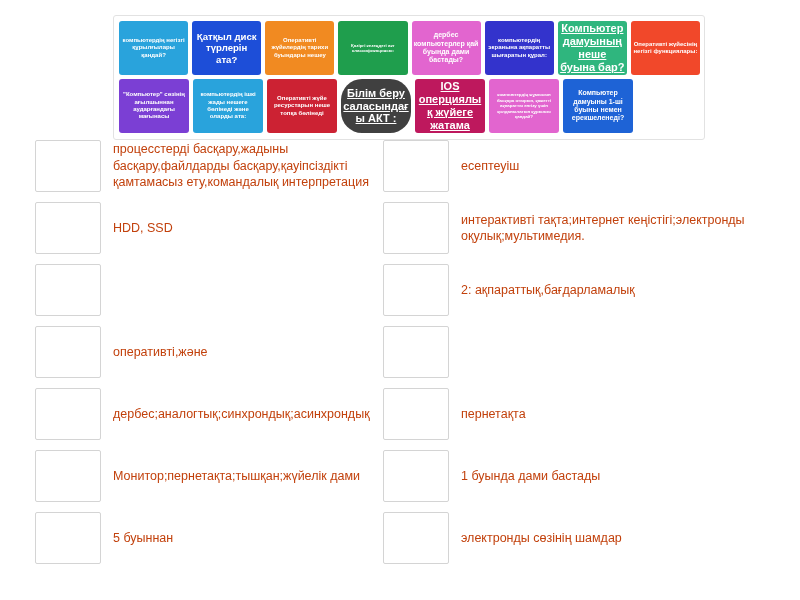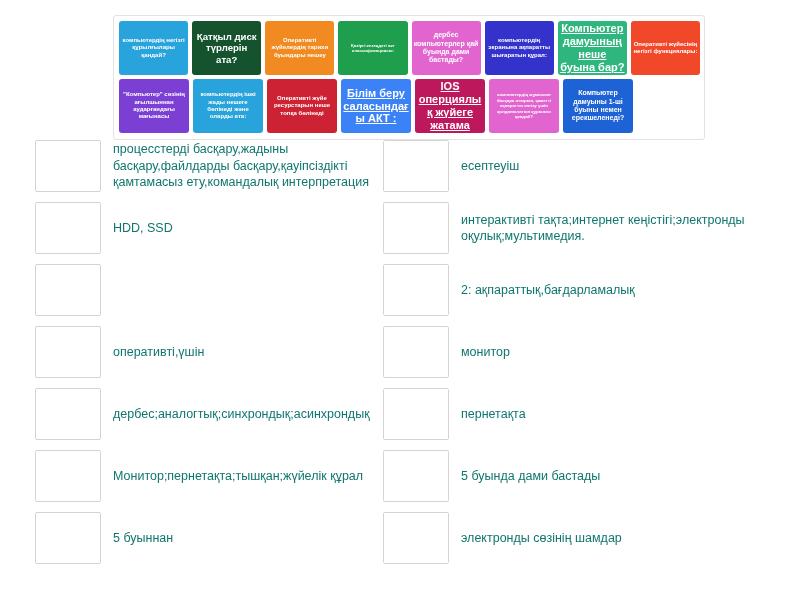--- a/index.html
+++ b/index.html
@@ -97,35 +97,35 @@
     background: #ffffff;
     cursor: pointer;
   }
   .answer-text {
     flex: 1;
     display: flex;
     align-items: center;
     padding-left: 12px;
     padding-right: 4px;
     font-size: 12.5px;
-    color: #0f766e;
+    color: #c2410c;
     line-height: 1.32;
     -webkit-font-smoothing: antialiased;
   }
   .answer-text.tall { align-items: center; }
 </style>
 </head>
 <body>
 
 <div id="tile-bank">
   <div class="tile-row">
     <div class="tile fs-xs" style="background-color: rgb(41, 163, 220);">
       <span>компьютердің негізгі құрылғылары қандай?</span>
     </div>
-    <div class="tile fs-l" style="background-color: #14532d;">
+    <div class="tile fs-l" style="background-color: #1d4ed8;">
       <span>Қатқыл диск түрлерін ата?</span>
     </div>
     <div class="tile fs-xs" style="background-color: rgb(241, 138, 33);">
       <span>Оперативті жүйелердің тарихи буындары нешеу</span>
     </div>
     <div class="tile fs-xxs" style="background-color: rgb(31, 158, 77);">
       <span>Қазіргі кезеңдегі акт классификациясы:</span>
     </div>
     <div class="tile fs-s" style="background-color: rgb(226, 101, 207);">
       <span>дербес компьютерлер қай буында дами бастады?</span>
@@ -144,21 +144,21 @@
   <div class="tile-row">
     <div class="tile fs-xs" style="background-color: rgb(123, 63, 212);">
       <span>"Компьютер" сөзінің ағылшыннан аударғандағы мағынасы</span>
     </div>
     <div class="tile fs-xs" style="background-color: rgb(41, 163, 220);">
       <span>компьютердің ішкі жады нешеге бөлінеді және оларды ата:</span>
     </div>
     <div class="tile fs-xs" style="background-color: rgb(204, 34, 51);">
       <span>Оперативті жүйе ресурстарын неше топқа бөлінеді</span>
     </div>
-    <div class="tile fs-m" style="background-color: #3b82f6;">
+    <div class="tile fs-m" style="background-color: #404040; border-radius: 21px;">
       <span>Білім беру саласындағы АКТ :</span>
     </div>
     <div class="tile fs-m" style="background-color: #be185d;">
       <span>IOS оперциялық жүйеге жатама</span>
     </div>
     <div class="tile fs-xxs" style="background-color: rgb(226, 101, 207);">
       <span>компьютердің жұмысын басқара отырып, қажетті ақпаратты енгізу үшін қолданылатын құрылғы қандай?</span>
     </div>
     <div class="tile fs-s" style="background-color: rgb(30, 99, 214);">
       <span>Компьютер дамуыны 1-ші буыны немен ерекшеленеді?</span>
@@ -175,29 +175,29 @@
     </div>
     <div class="answer-row">
       <div class="drop-slot"></div>
       <div class="answer-text">HDD, SSD</div>
     </div>
     <div class="answer-row">
       <div class="drop-slot"></div>
     </div>
     <div class="answer-row">
       <div class="drop-slot"></div>
-      <div class="answer-text">оперативті,үшін</div>
+      <div class="answer-text">оперативті,және</div>
     </div>
     <div class="answer-row">
       <div class="drop-slot"></div>
       <div class="answer-text">дербес;аналогтық;синхрондық;асинхрондық</div>
     </div>
     <div class="answer-row">
       <div class="drop-slot"></div>
-      <div class="answer-text">Монитор;пернетақта;тышқан;жүйелік құрал</div>
+      <div class="answer-text">Монитор;пернетақта;тышқан;жүйелік дами</div>
     </div>
     <div class="answer-row">
       <div class="drop-slot"></div>
       <div class="answer-text">5 буыннан</div>
     </div>
   </div>
 
   <div class="col-right">
     <div class="answer-row">
       <div class="drop-slot"></div>
@@ -206,29 +206,28 @@
     <div class="answer-row">
       <div class="drop-slot"></div>
       <div class="answer-text tall">интерактивті тақта;интернет кеңістігі;электронды оқулық;мультимедия.</div>
     </div>
     <div class="answer-row">
       <div class="drop-slot"></div>
       <div class="answer-text">2: ақпараттық,бағдарламалық</div>
     </div>
     <div class="answer-row">
       <div class="drop-slot"></div>
-      <div class="answer-text">монитор</div>
     </div>
     <div class="answer-row">
       <div class="drop-slot"></div>
       <div class="answer-text">пернетақта</div>
     </div>
     <div class="answer-row">
       <div class="drop-slot"></div>
-      <div class="answer-text">5 буында дами бастады</div>
+      <div class="answer-text">1 буында дами бастады</div>
     </div>
     <div class="answer-row">
       <div class="drop-slot"></div>
       <div class="answer-text">электронды сөзінің шамдар</div>
     </div>
   </div>
 
 </div>
 
 </body></html>

